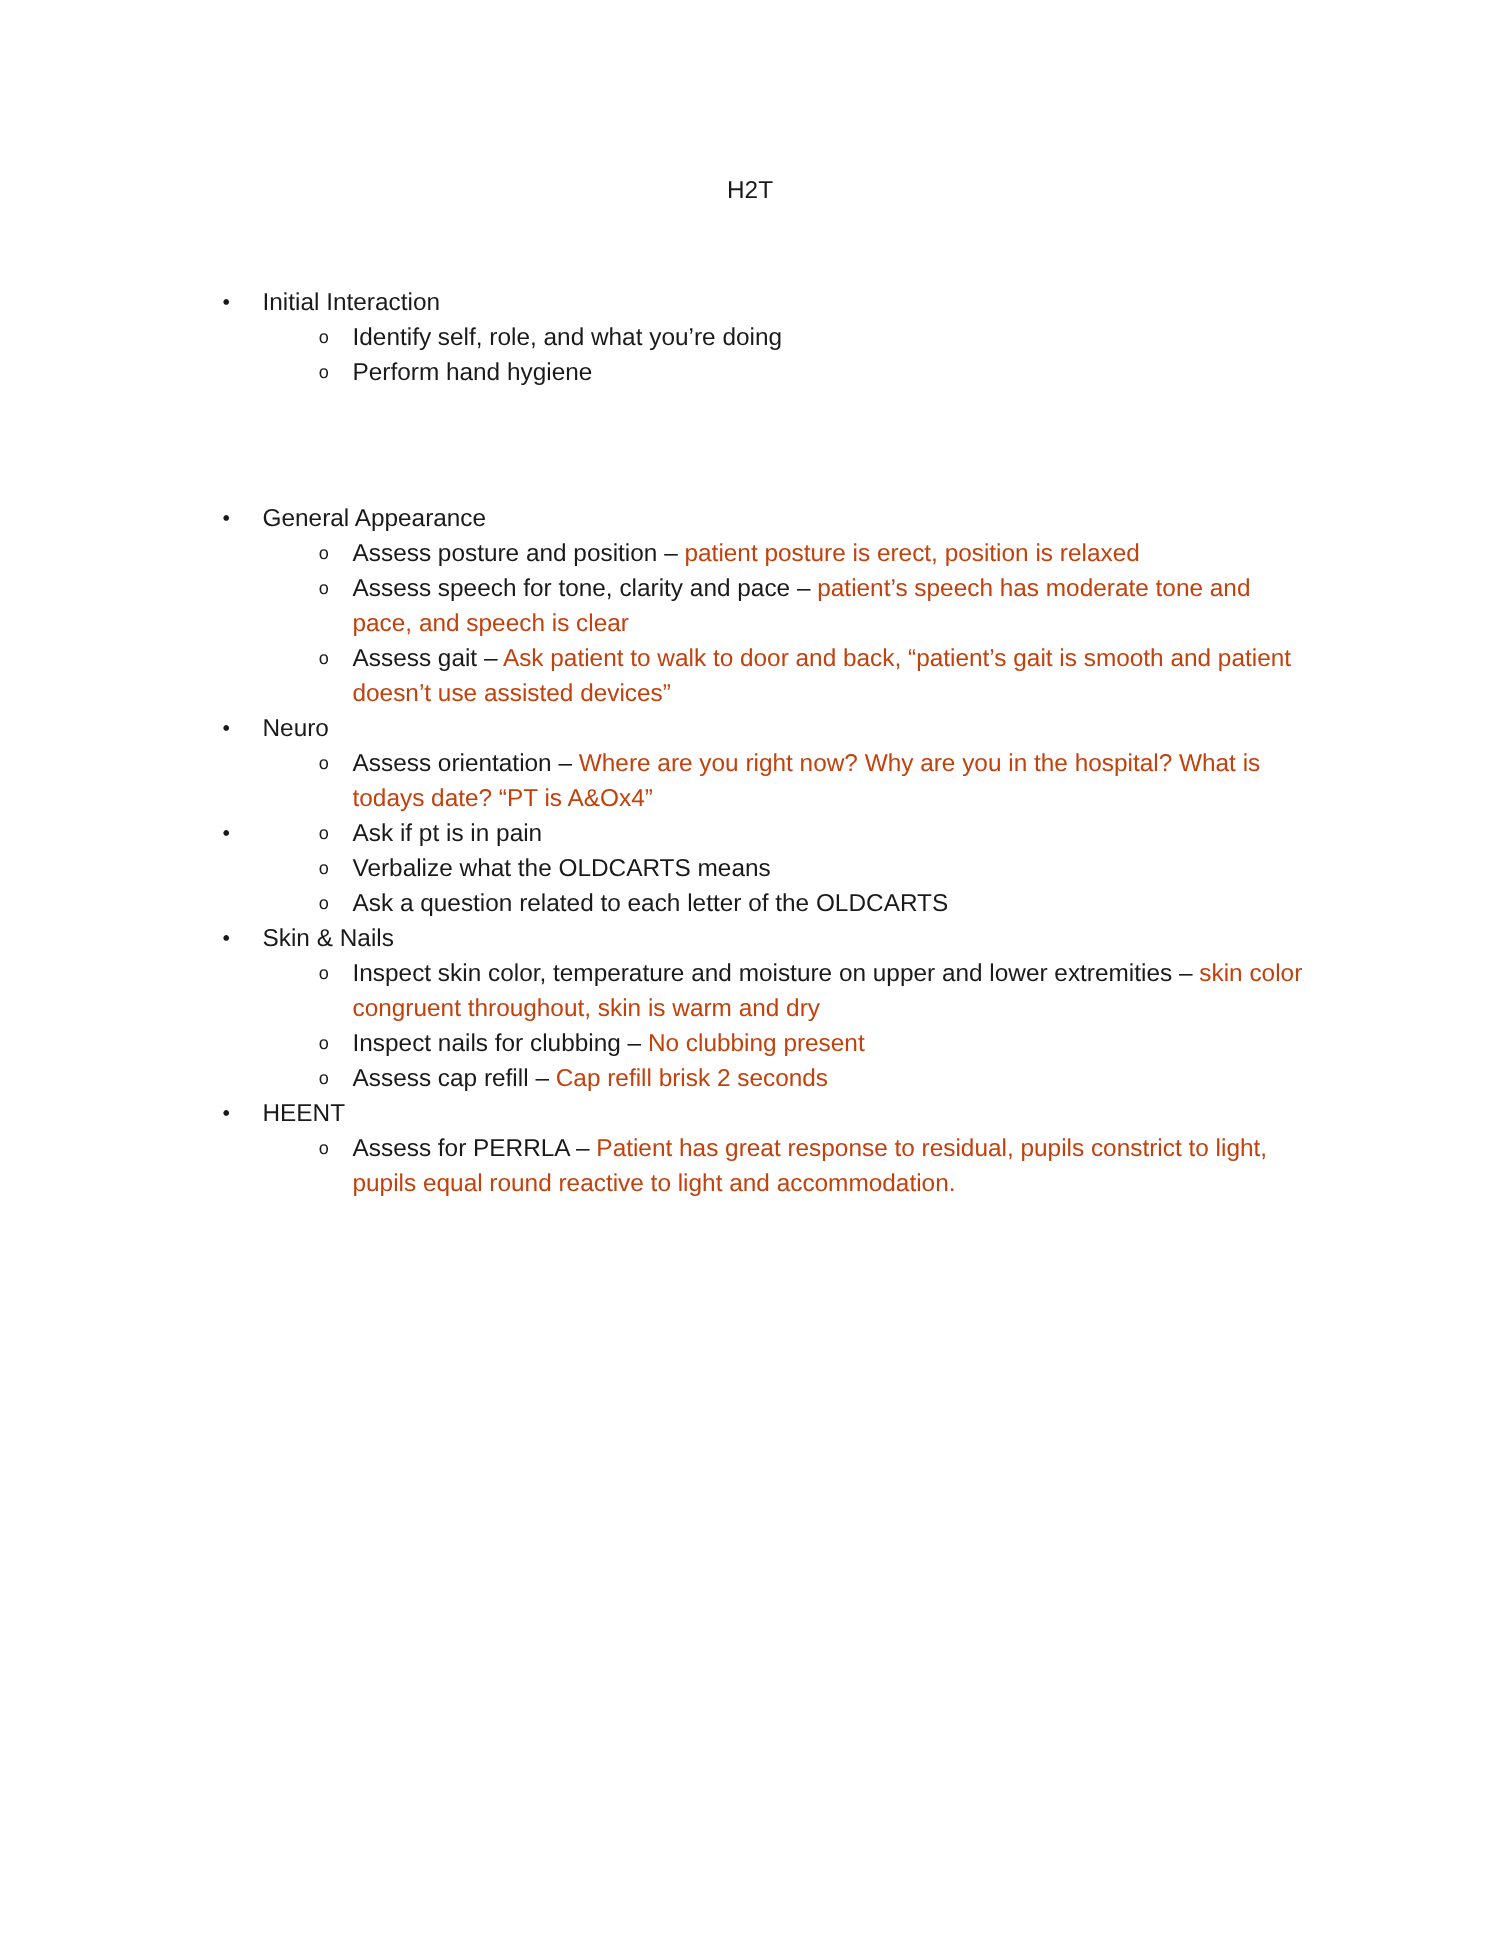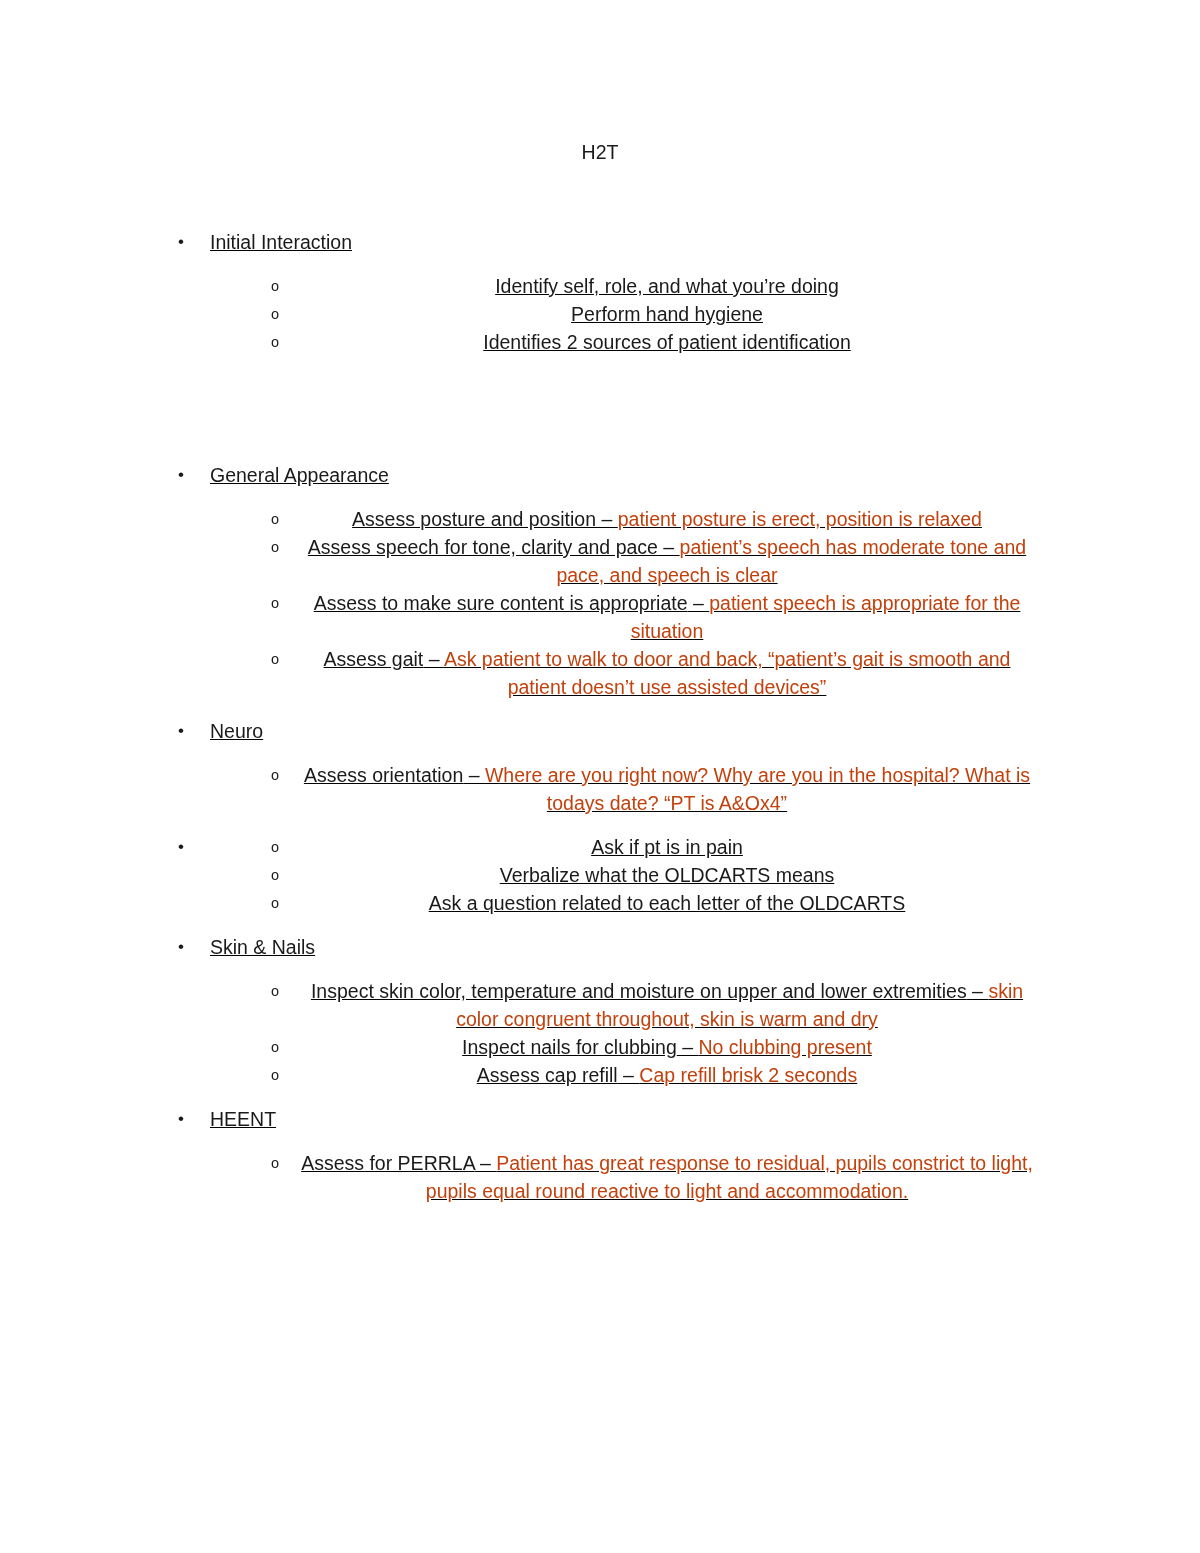--- a/index.html
+++ b/index.html
@@ -29,27 +29,25 @@
   .content {
     position: absolute;
     top: 228px;
     left: 0;
     width: 1200px;
   }
   ul.lvl1 {
     list-style: none;
     margin: 0;
     padding: 0;
-    text-decoration: underline;
   }
   ul.lvl2 {
     list-style: none;
-    margin: 16px;
+    margin: 0;
     padding: 0;
-    text-align: center;
   }
   li.l1 {
     position: relative;
     padding-left: 210px;
     font-size: 19.5px;
     line-height: 28px;
     color: #1a1a1a;
     min-height: 28px;
   }
   li.l1 > .l1-text {
@@ -110,37 +108,31 @@
     <ul class="lvl1" id="outline-root">
         <li class="l1">
           <span class="l1-text">Initial Interaction</span>
           <ul class="lvl2">
             <li class="l2">
               <span class="l2-text"><span>Identify self, role, and what you’re doing</span></span>
             </li>
             <li class="l2">
               <span class="l2-text"><span>Perform hand hygiene</span></span>
             </li>
-            <li class="l2">
-              <span class="l2-text"><span>Identifies 2 sources of patient identification</span></span>
-            </li>
           </ul>
         </li>
         <li class="group-gap"></li>
         <li class="l1">
           <span class="l1-text">General Appearance</span>
           <ul class="lvl2">
             <li class="l2">
               <span class="l2-text"><span>Assess posture and position</span><span class="dash"> – </span><span class="blue">patient posture is erect, position is relaxed</span></span>
             </li>
             <li class="l2">
               <span class="l2-text"><span>Assess speech for tone, clarity and pace</span><span class="dash"> – </span><span class="blue">patient’s speech has moderate tone and pace, and speech is clear</span></span>
-            </li>
-            <li class="l2">
-              <span class="l2-text"><span>Assess to make sure content is appropriate</span><span class="dash"> – </span><span class="blue">patient speech is appropriate for the situation</span></span>
             </li>
             <li class="l2">
               <span class="l2-text"><span>Assess gait</span><span class="dash"> – </span><span class="blue">Ask patient to walk to door and back, “patient’s gait is smooth and patient doesn’t use assisted devices”</span></span>
             </li>
           </ul>
         </li>
         <li class="l1">
           <span class="l1-text">Neuro</span>
           <ul class="lvl2">
             <li class="l2">

